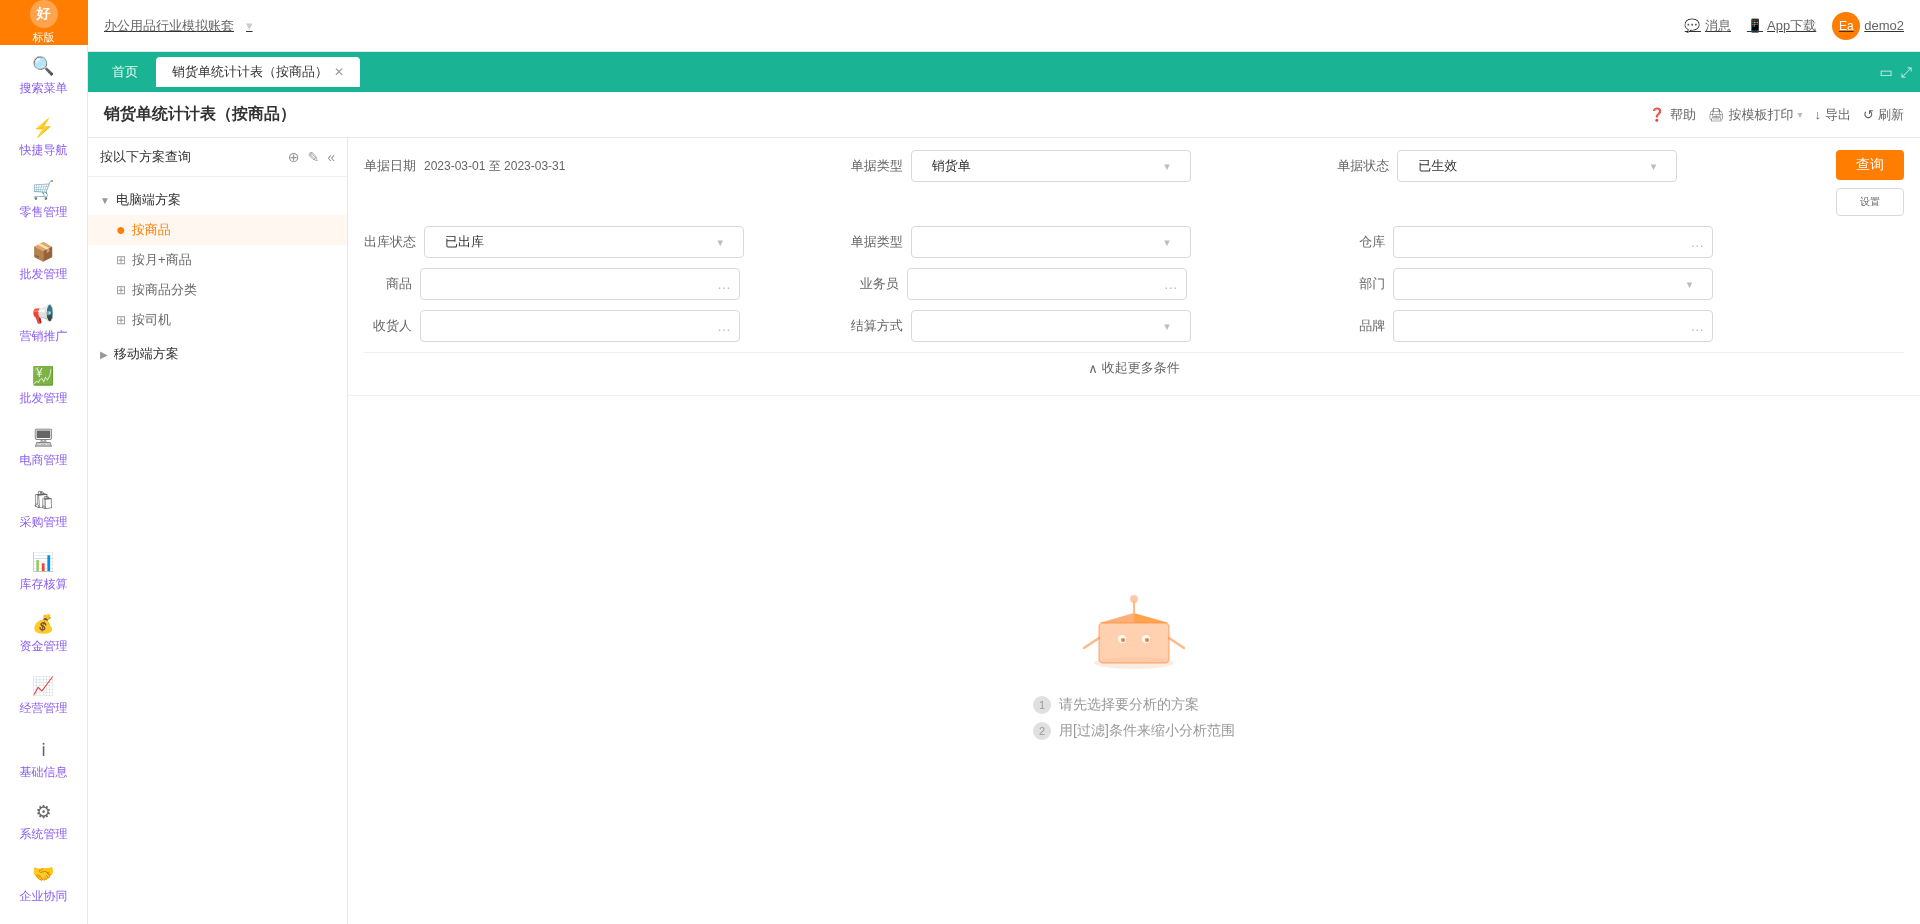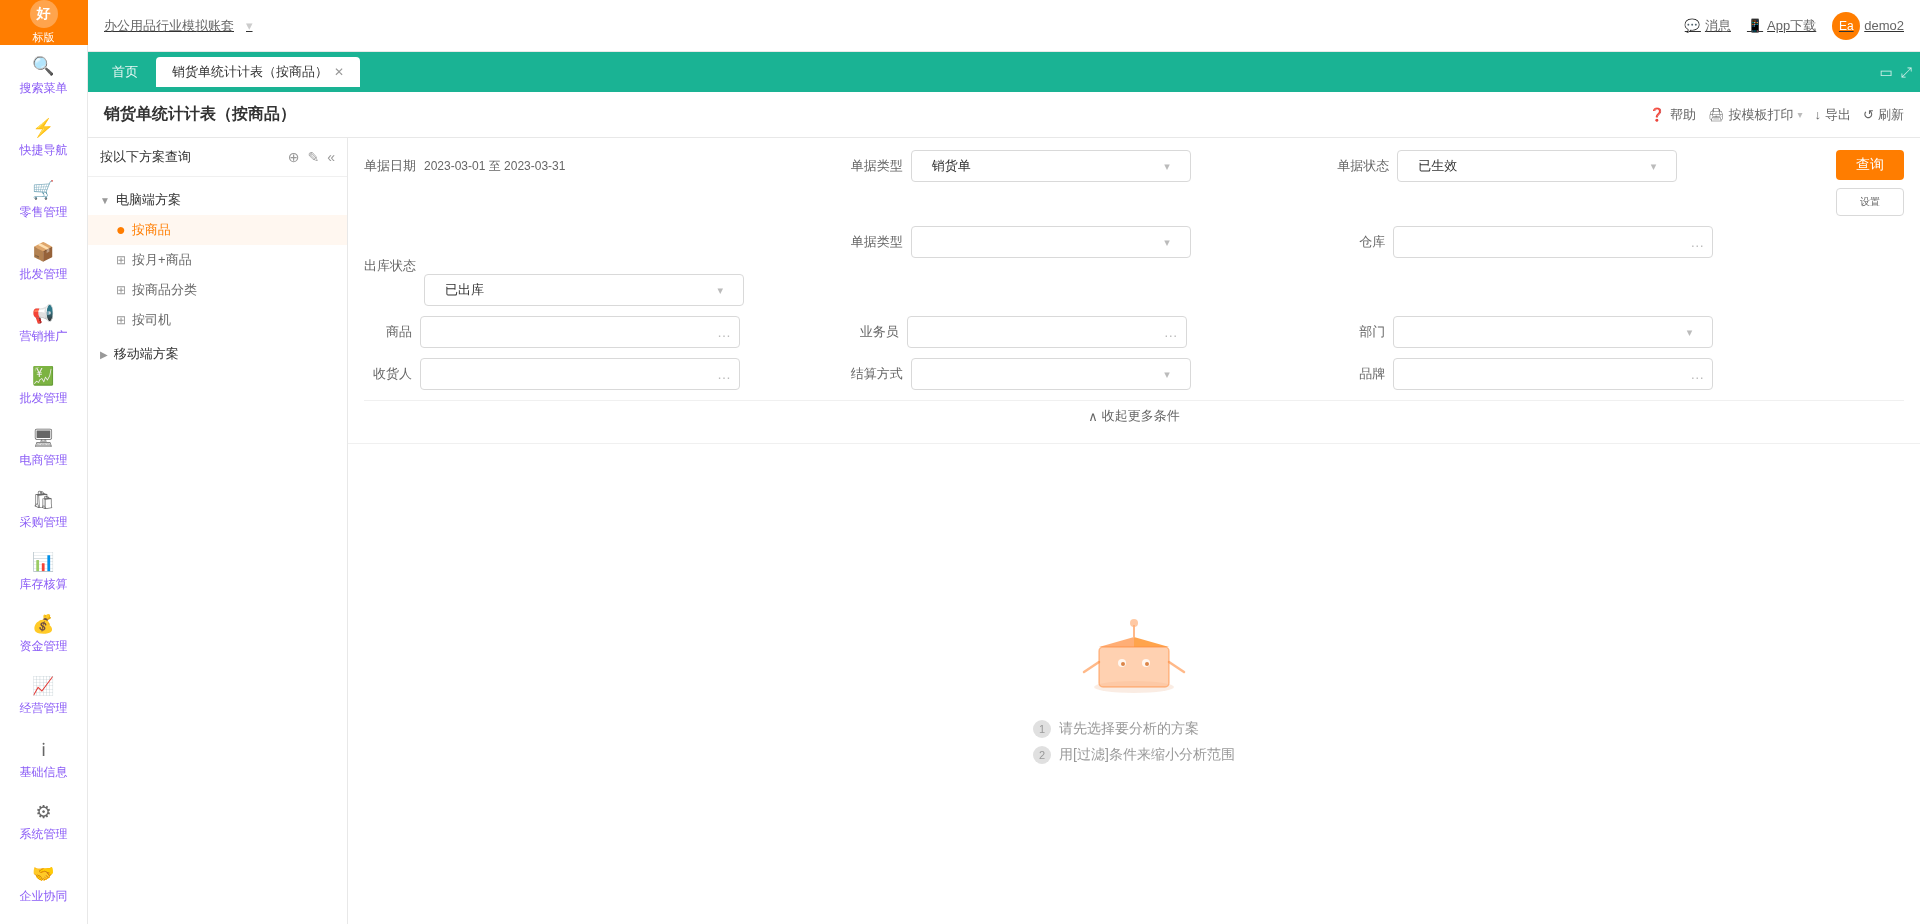--- a/index.html
+++ b/index.html
@@ -303,21 +303,21 @@
               </div>
               <div class="query-buttons">
                 <button class="btn-primary">查询</button>
                 <button class="btn-default">设置</button>
               </div>
             </div>
 
             <div class="filter-row">
               <div class="filter-item">
                 <span class="filter-label">出库状态</span>
-                <div class="filter-select" style="max-width:320px;margin-top:48px;">
+                <div class="filter-select" style="max-width:320px;">
                   <span>已出库</span>
                   <span class="dropdown-arrow">▾</span>
                 </div>
               </div>
               <div class="filter-item">
                 <span class="filter-label">单据类型</span>
                 <div class="filter-select" style="max-width:280px;">
                   <span></span>
                   <span class="dropdown-arrow">▾</span>
                 </div>

